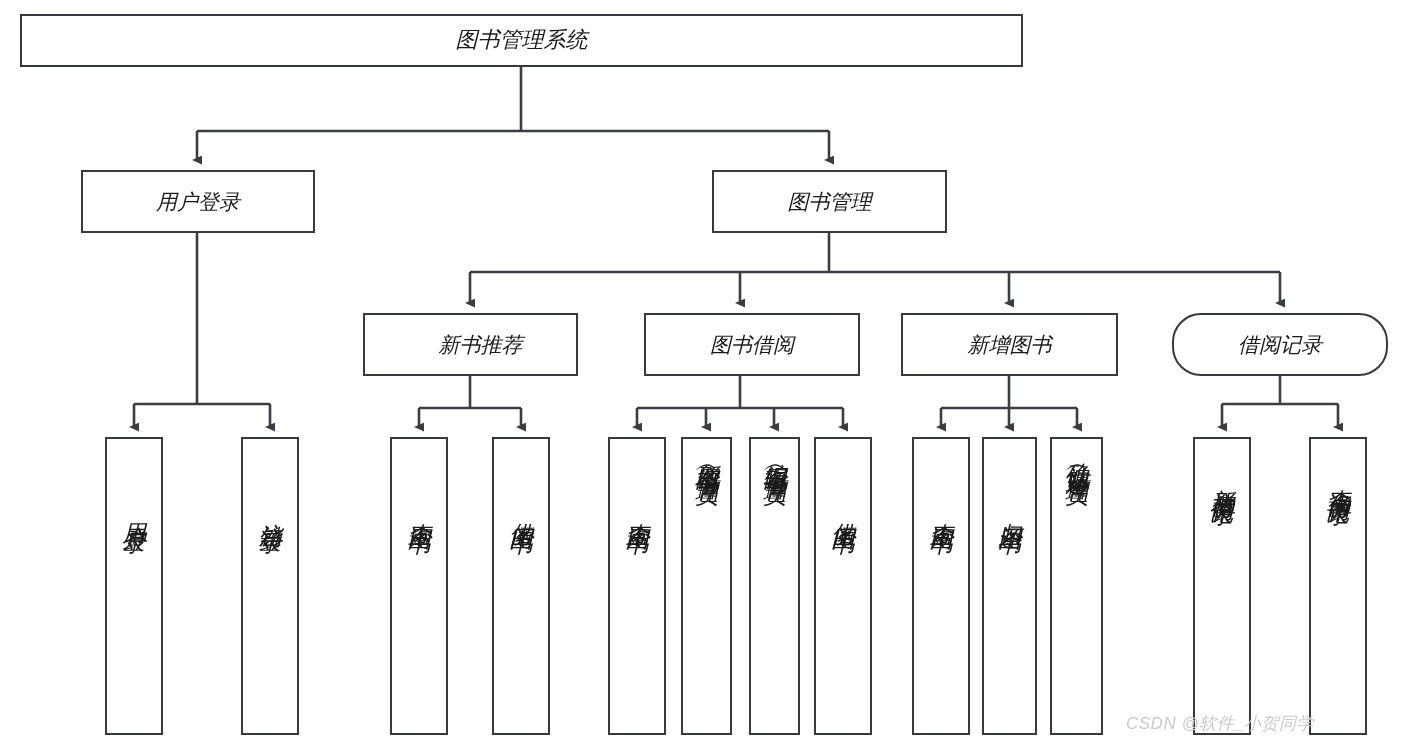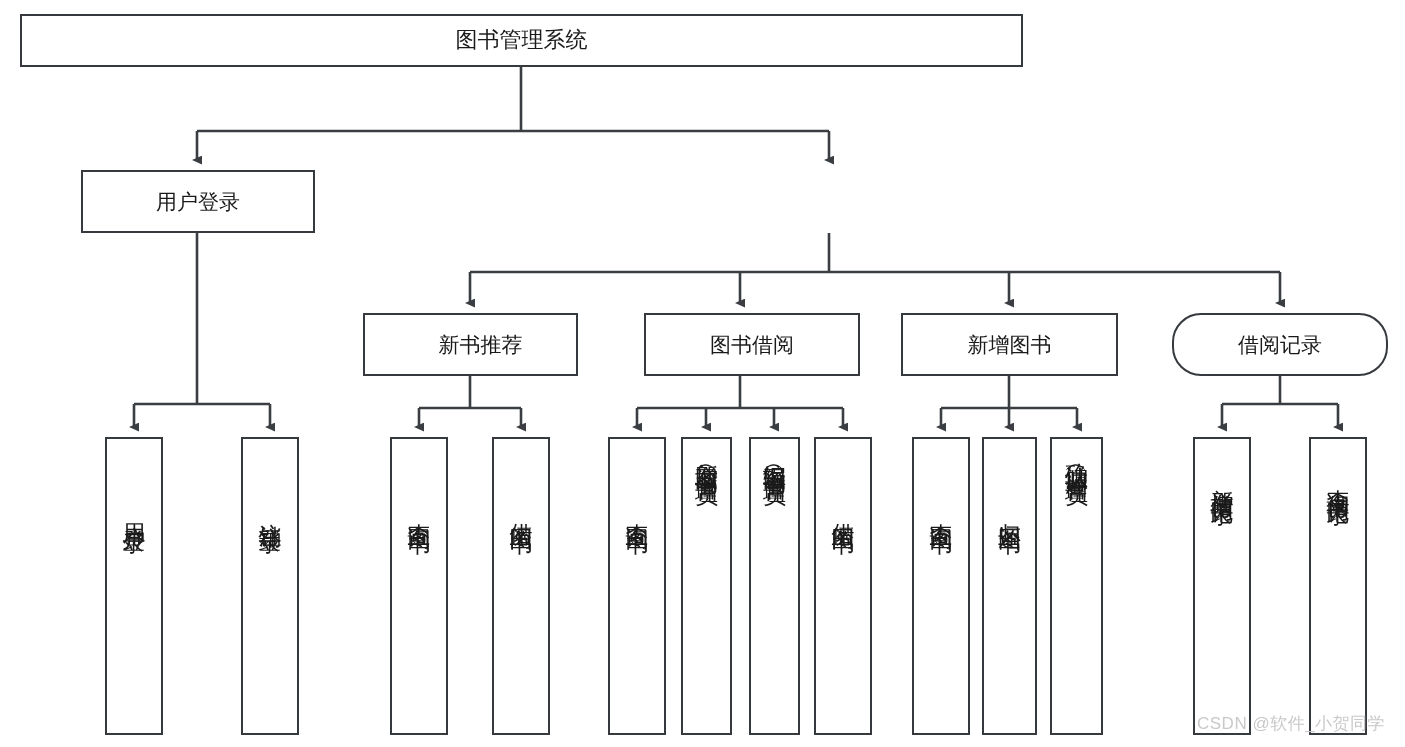--- a/index.html
+++ b/index.html
@@ -12,20 +12,21 @@
     width: 1405px;
     height: 747px;
     font-family: "Liberation Sans", "DejaVu Sans", sans-serif;
     overflow: hidden;
     position: relative;
   }
   #diagram-root {
     position: relative;
     width: 1405px;
     height: 747px;
+    font-style: italic;
   }
   #edge-layer {
     position: absolute;
     left: 0;
     top: 0;
     width: 1405px;
     height: 747px;
     pointer-events: none;
   }
   .node {
@@ -60,21 +61,21 @@
   .node.vertical .node-label {
     writing-mode: vertical-rl;
     text-orientation: upright;
     font-size: 23px;
     letter-spacing: 3px;
     line-height: 1;
     white-space: nowrap;
   }
   #watermark {
     position: absolute;
-    left: 1197px;
+    left: 1126px;
     top: 712px;
     font-size: 17px;
     color: #c9c9c9;
     white-space: nowrap;
     letter-spacing: 0.5px;
     font-family: "Liberation Sans", "DejaVu Sans", sans-serif;
   }
 </style>
 </head>
 <body>
@@ -132,20 +133,23 @@
   </svg>
 
   <div class="node horizontal root" style="left:20px; top:14px; width:1003px; height:53px;">
     <span class="node-label">图书管理系统</span>
   </div>
 
   <div class="node horizontal" style="left:81px; top:170px; width:234px; height:63px;">
     <span class="node-label">用户登录</span>
   </div>
 
+  <div class="node horizontal" style="left:712px; top:170px; width:235px; height:63px;">
+    <span class="node-label">图书管理</span>
+  </div>
 
   <div class="node horizontal" style="left:363px; top:313px; width:215px; height:63px;padding-left:20px;">
     <span class="node-label">新书推荐</span>
   </div>
 
   <div class="node horizontal" style="left:644px; top:313px; width:216px; height:63px;">
     <span class="node-label">图书借阅</span>
   </div>
 
   <div class="node horizontal" style="left:901px; top:313px; width:217px; height:63px;">

